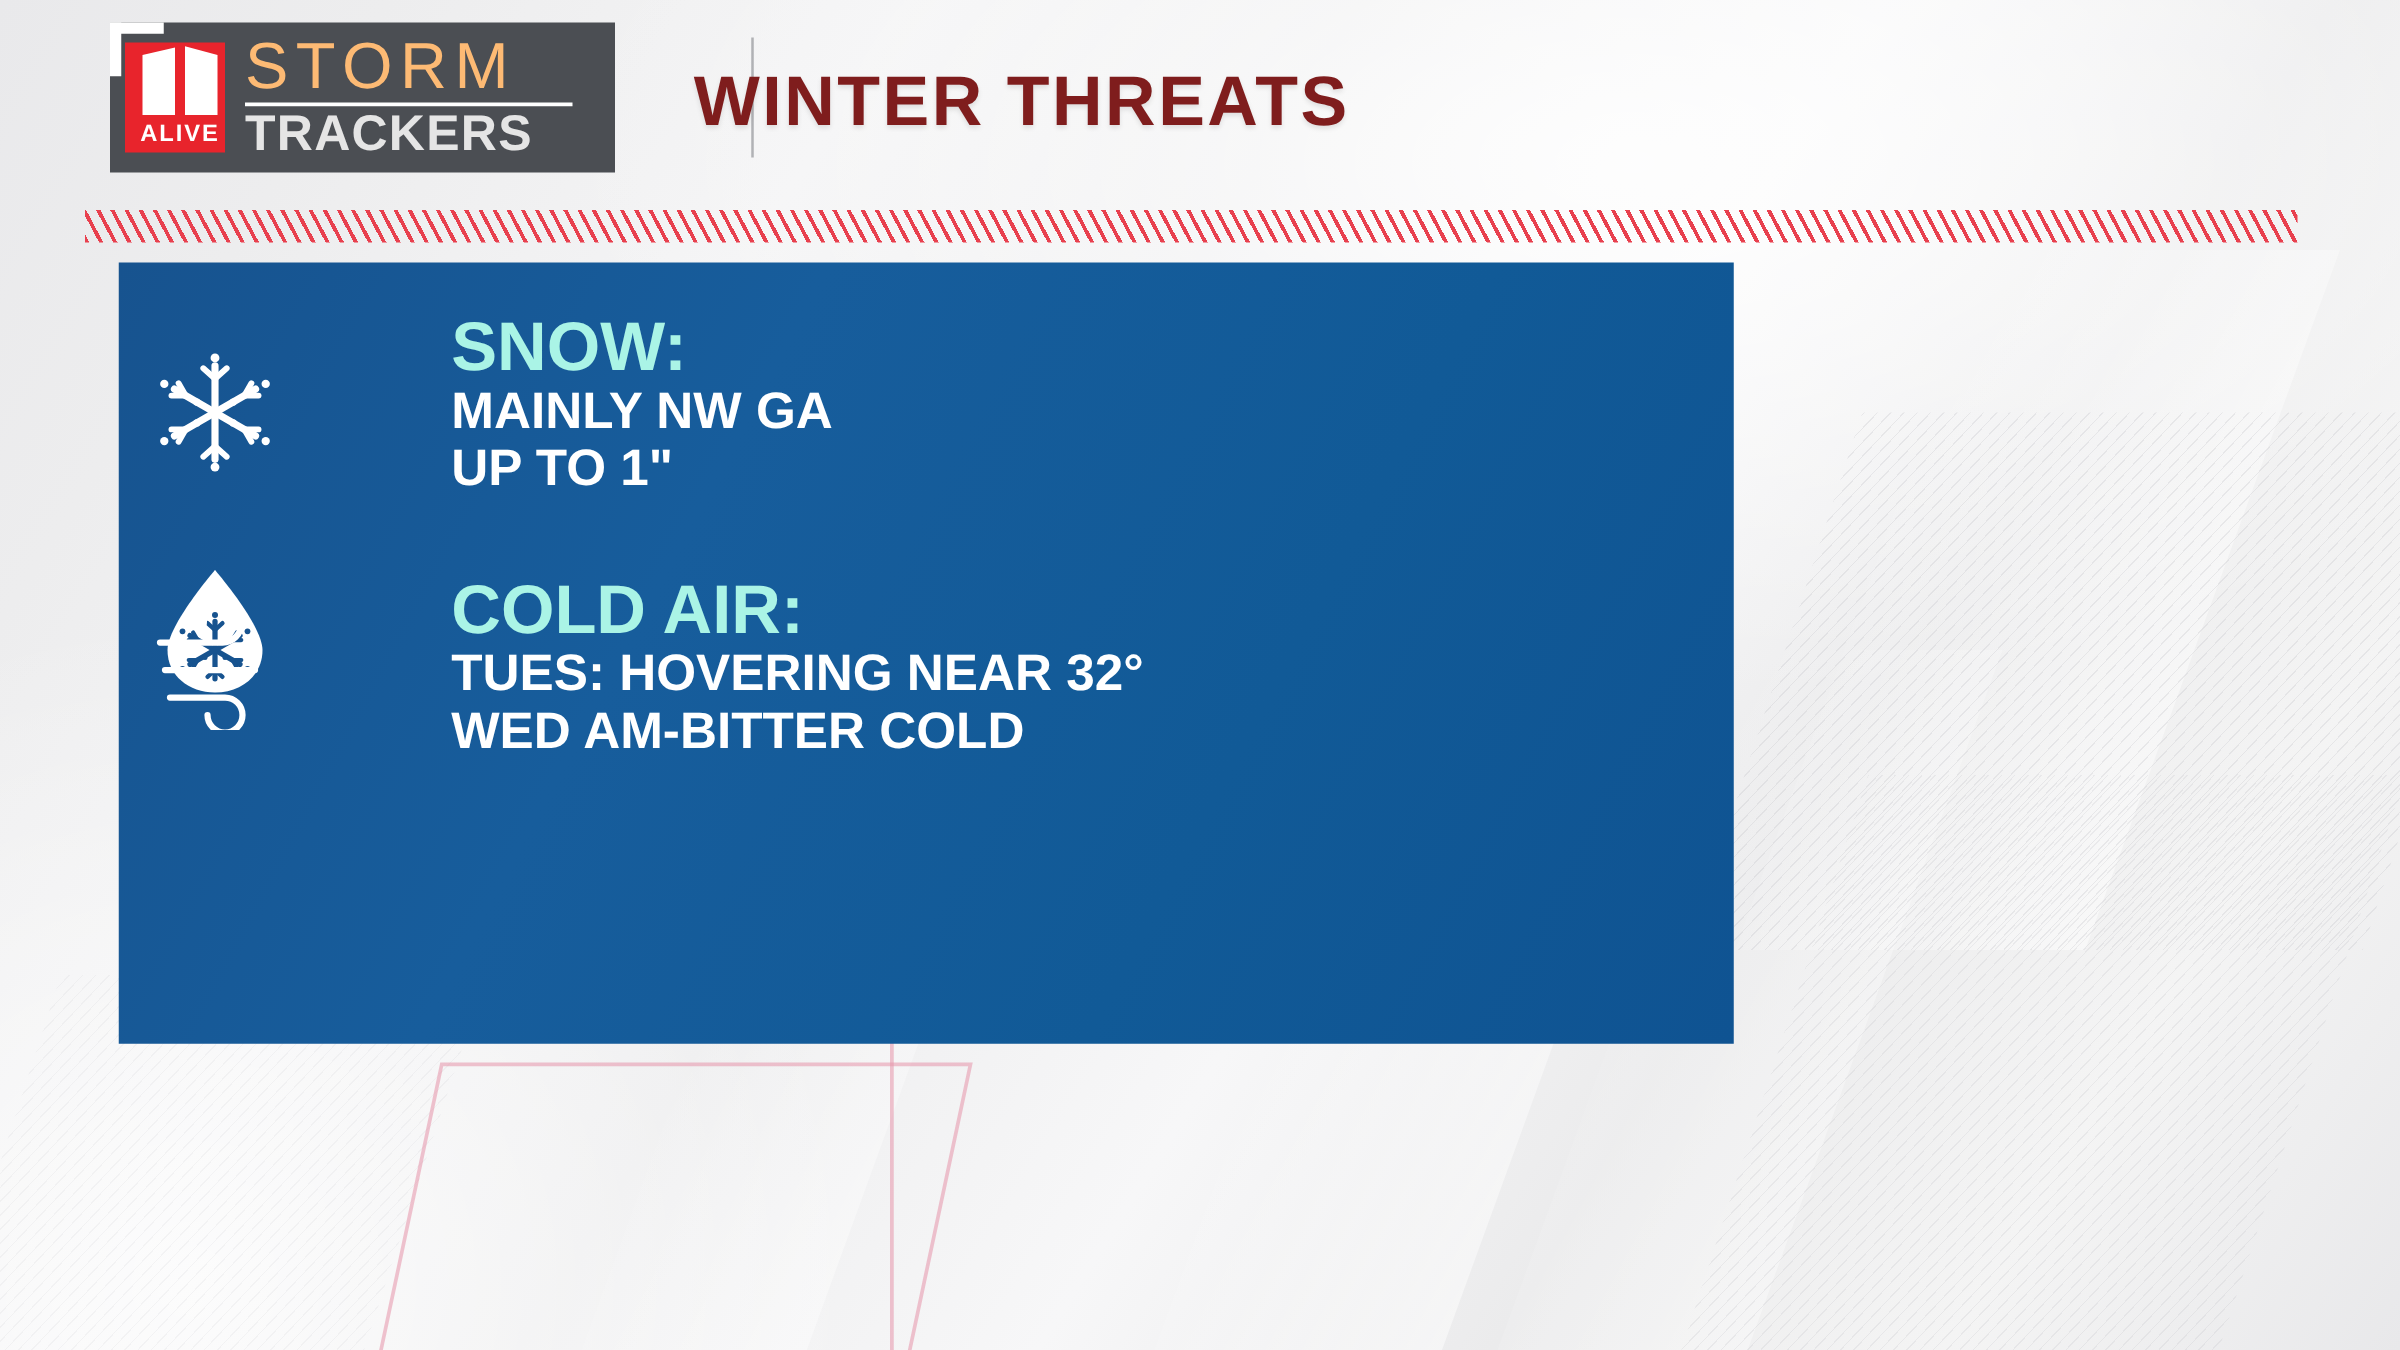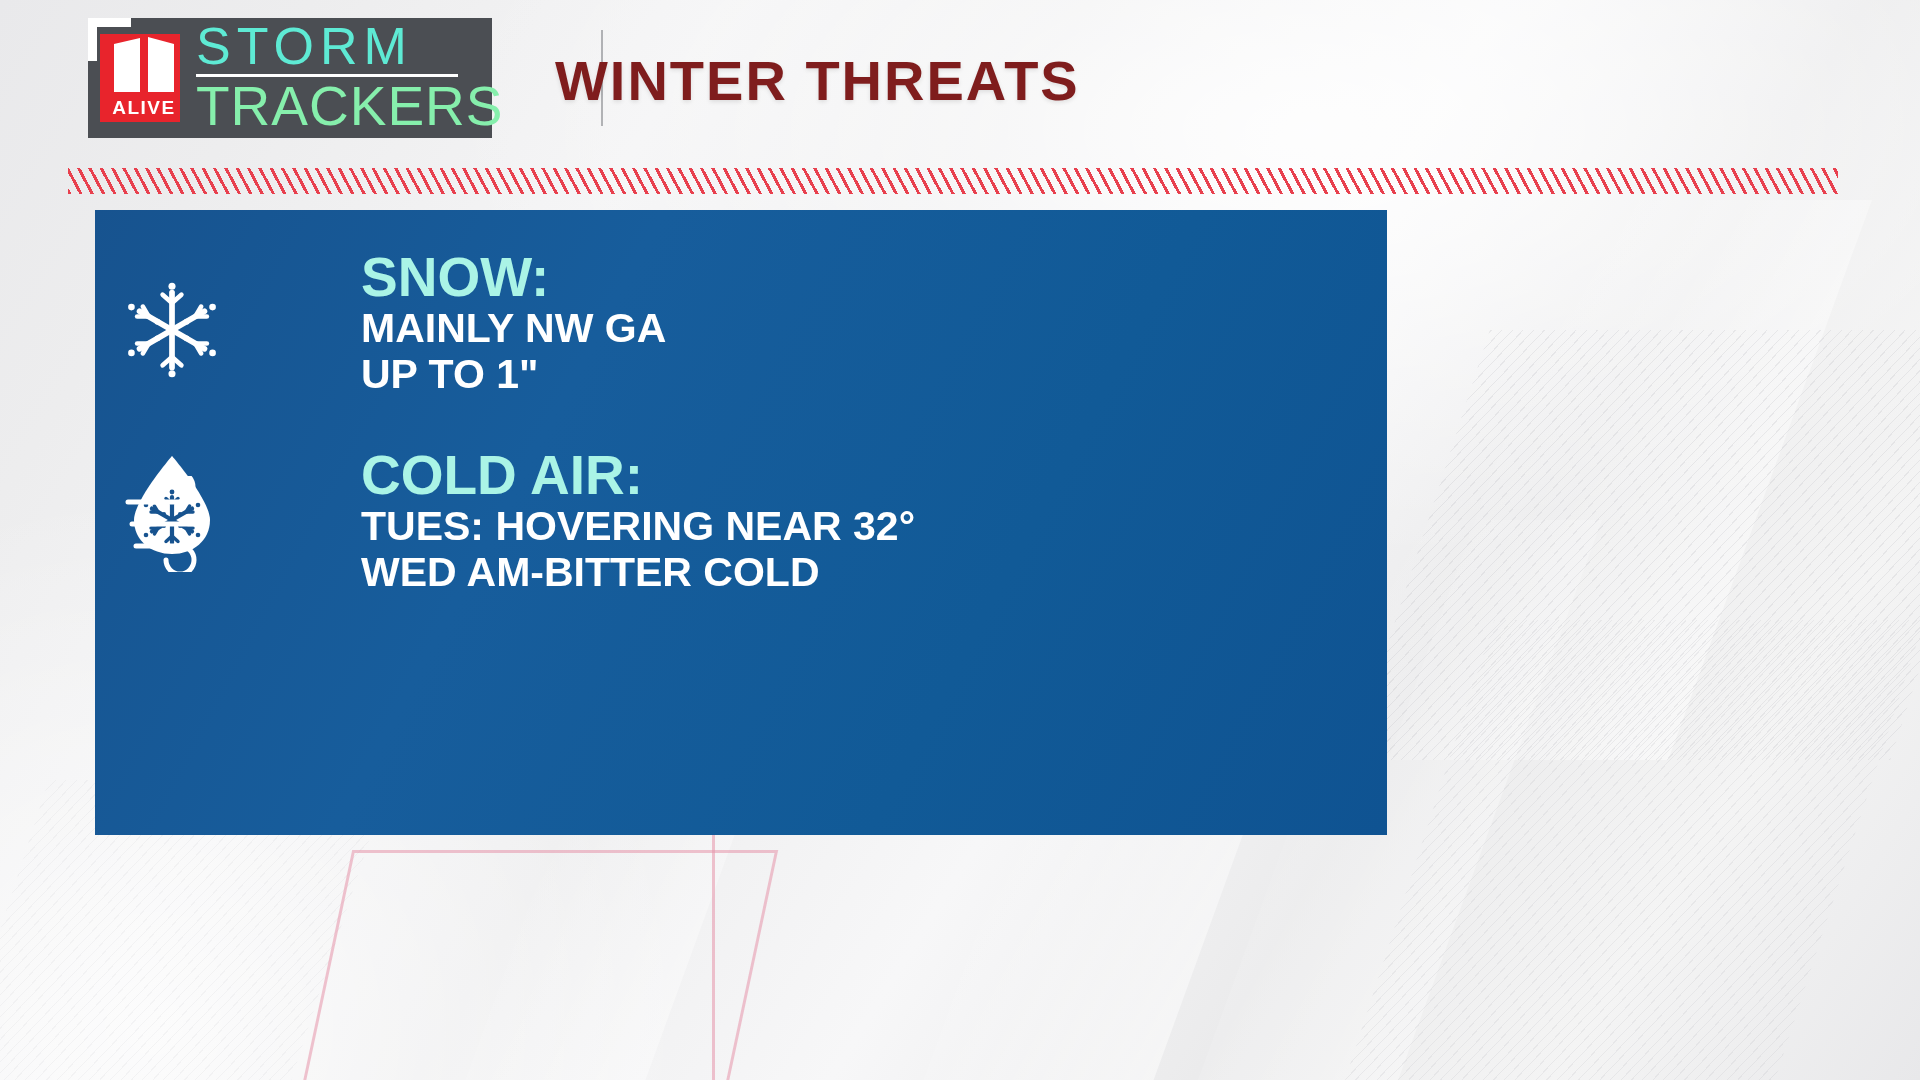--- a/index.html
+++ b/index.html
@@ -140,37 +140,37 @@
     font-family: "Liberation Sans", sans-serif;
   }
   .logo-words {
     margin-left: 16px;
     display: flex;
     flex-direction: column;
     justify-content: center;
     flex: 1 1 auto;
   }
   .logo-storm {
-    color: #5eead4;
+    color: #fdba74;
     font-size: 52px;
     font-weight: 400;
     letter-spacing: 6px;
     line-height: 0.96;
     font-family: "Liberation Sans", sans-serif;
   }
   .logo-rule {
     height: 3px;
     background: #ffffff;
     margin: 3px 0 2px 0;
     width: 262px;
   }
   .logo-trackers {
-    color: #86efac;
-    font-size: 55px;
-    font-weight: 400;
+    color: #e5e5e5;
+    font-size: 40px;
+    font-weight: 700;
     letter-spacing: 1px;
     line-height: 1.0;
     font-family: "Liberation Sans", sans-serif;
   }
 
   
   .headline {
     position: absolute;
     left: 555px; top: 48px;
     color: #7f1d1d;
@@ -240,21 +240,21 @@
     letter-spacing: 0px;
     line-height: 1.12;
     font-family: "Liberation Sans", sans-serif;
     white-space: pre;
   }
 
   .row-snow   { margin-top: 20px; }
   .row-snow .threat-icon   { top: 30px; }
   .row-freeze { margin-top: 32px; }
   .row-freeze .threat-icon { top: 18px; }
-  .row-cold   { margin-top: 16px; }
+  .row-cold   { margin-top: 28px; }
   .row-cold .threat-icon   { top: 30px; }
 </style>
 </head>
 <body>
 
 <div id="stage">
 
   <div class="bg-base"></div>
   <div class="bg-sheen"></div>
   <div class="diag-band band-1"></div>

